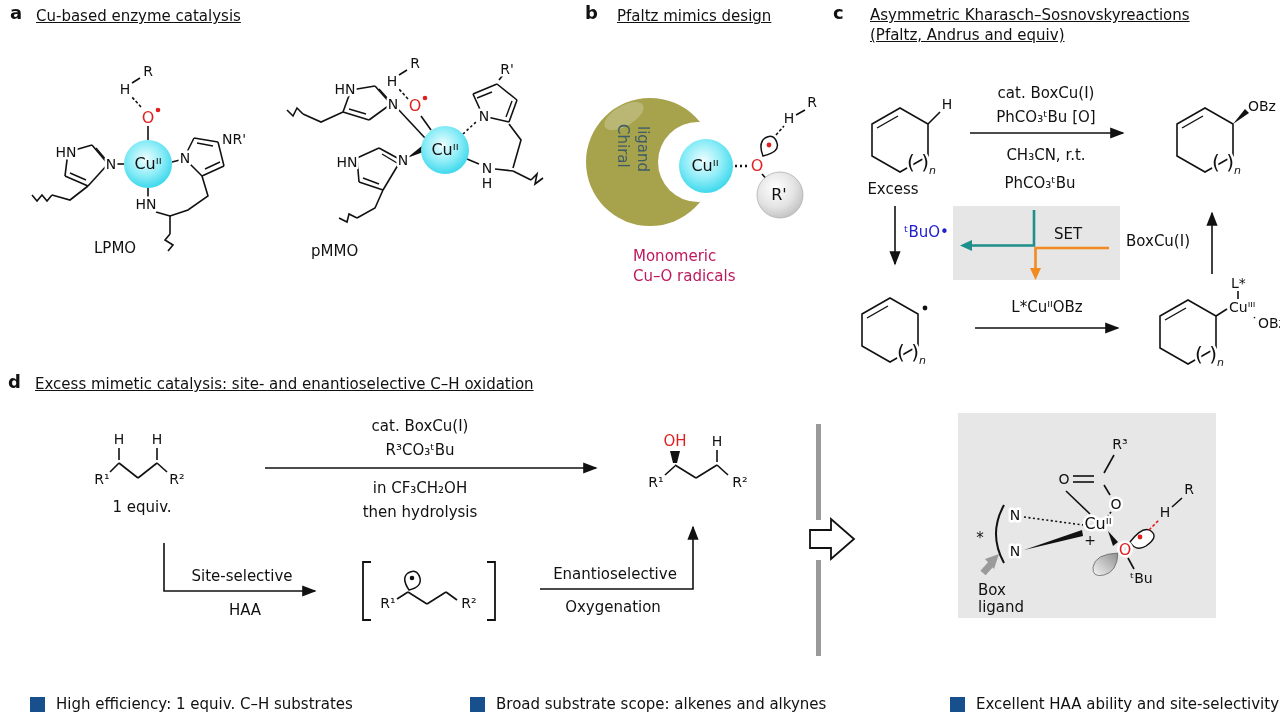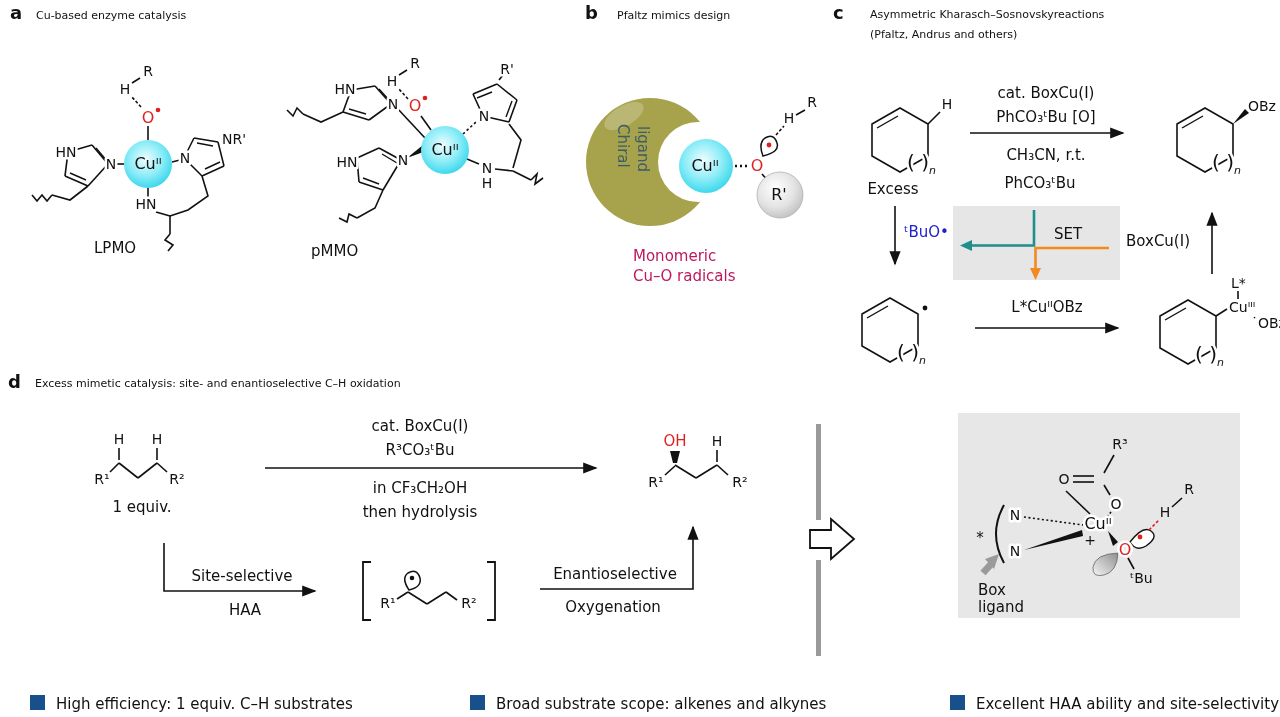--- a/index.html
+++ b/index.html
@@ -1,22 +1,22 @@
 <!DOCTYPE html>
 <html><head>
 <meta charset="utf-8">
 <style>
   html,body{margin:0;padding:0;background:#fff;}
   .canvas{position:relative;width:1280px;height:717px;background:#fff;overflow:hidden;
           font-family:"DejaVu Sans",sans-serif;color:#111;}
-  .abs{position:absolute;padding-left:24px;}
+  .abs{position:absolute;}
   .ptag{position:absolute;font-weight:bold;font-size:18px;color:#111;}
-  .ptitle{position:absolute;font-size:11px;color:#111;line-height:20px;}
+  .ptitle{position:absolute;font-size:15px;color:#111;line-height:20px;text-decoration:underline;}
   .cap{position:absolute;font-size:15px;color:#be185d;line-height:20px;}
-  .bullet-row{position:absolute;display:flex;align-items:flex-start;gap:11px;font-size:15px;}
+  .bullet-row{position:absolute;display:flex;align-items:center;gap:11px;font-size:15px;}
   .bullet-sq{width:15px;height:15px;background:#17508d;flex:0 0 auto;}
   svg{position:absolute;overflow:visible;}
   svg text{font-family:"DejaVu Sans",sans-serif;font-size:14px;fill:#111;}
   svg .halo{paint-order:stroke;stroke:#fff;stroke-width:5px;stroke-linejoin:round;}
   svg .bond{stroke:#111;stroke-width:1.6;fill:none;}
   svg .bond2{stroke:#111;stroke-width:1.4;fill:none;}
   svg .sq{stroke:#111;stroke-width:1.8;fill:none;}
   svg .red{fill:#e01f1f;}
   svg .blue{fill:#2020d0;}
   svg .small{font-size:11px;font-style:italic;}
@@ -189,21 +189,21 @@
     <text class="big" text-anchor="middle" x="201" y="122">R'</text>
   </svg>
   <div class="cap" style="left:633px;top:246px">
     <div>Monomeric</div>
     <div>Cu–O radicals</div>
   </div>
 
   <div class="ptag" style="left:833px;top:2px">c</div>
   <div class="ptitle" style="left:870px;top:5px;width:400px">
     <div>Asymmetric Kharasch–Sosnovskyreactions</div>
-    <div>(Pfaltz, Andrus and others)</div>
+    <div>(Pfaltz, Andrus and equiv)</div>
   </div>
 
   <svg style="left:830px;top:70px" width="450" height="302" viewBox="0 0 450 302">
     <defs>
       <marker id="ahC" markerWidth="9" markerHeight="7" refX="8" refY="3.5" orient="auto">
         <path d="M0,0 L9,3.5 L0,7 z" fill="#111"></path>
       </marker>
     </defs>
 
     <g>

